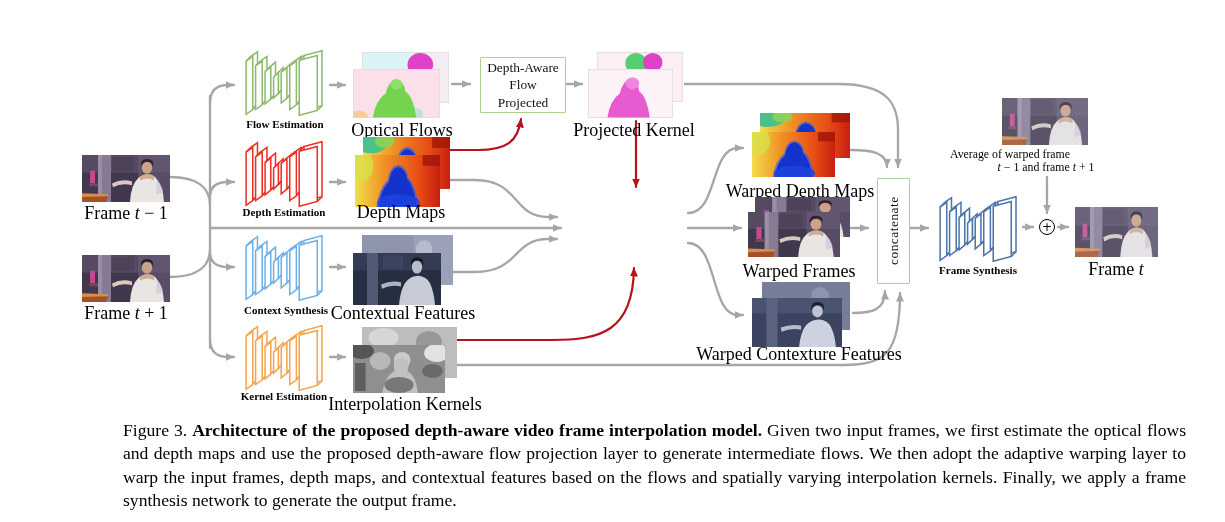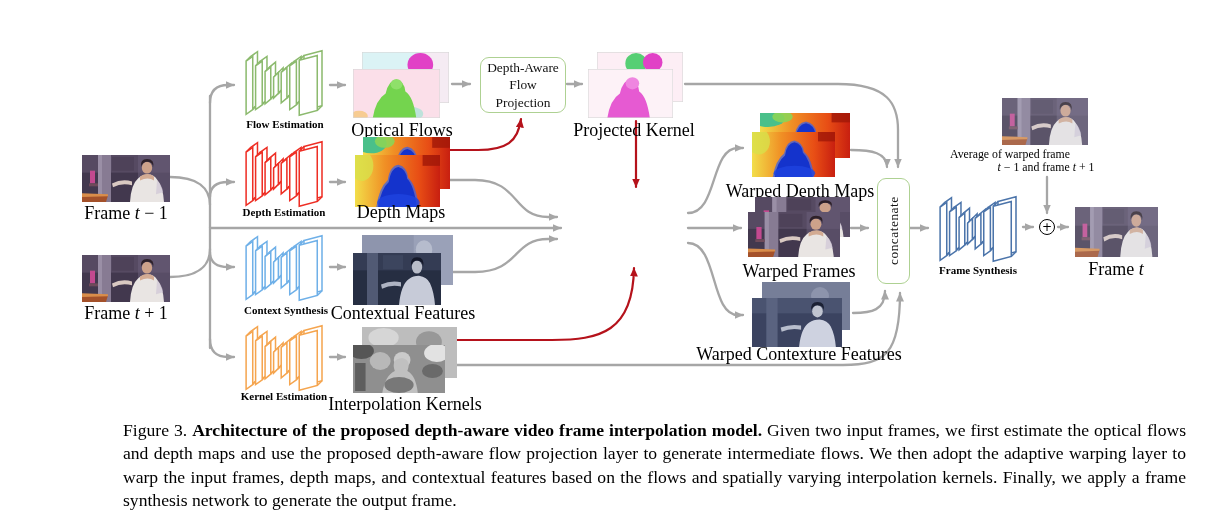--- a/index.html
+++ b/index.html
@@ -7,21 +7,21 @@
         font-family:"Liberation Serif",serif;}
   #fig{position:absolute;left:0;top:0;width:1225px;height:412px;}
   #connectors{position:absolute;left:0;top:0;width:1225px;height:412px;pointer-events:none;}
   .thumb{position:absolute;overflow:hidden;}
   .thumb svg{display:block;}
   .net{position:absolute;}
   .lbl{position:absolute;transform:translateX(-50%);font-size:18px;color:#000;
        white-space:nowrap;text-align:center;}
   .lbl.b{font-weight:bold;font-size:11px;}
   .lbl.sm{font-size:11.8px;}
-  .gbox{position:absolute;border:1.3px solid #aed192;border-radius:9px;background:#fff;
+  .gbox{position:absolute;border:1.3px solid #aed192;border-radius:1px;background:#fff;
         display:flex;flex-direction:column;align-items:center;justify-content:center;
         font-size:13.4px;color:#111;text-align:center;line-height:1.3;}
   .gbox span{display:block;}
   #concat-box{writing-mode:vertical-rl;transform:rotate(180deg);letter-spacing:.5px;}
   #plus-circle{position:absolute;left:1039px;top:219px;width:14px;height:14px;border:1.6px solid #000;
         border-radius:50%;background:#fff;display:flex;align-items:center;justify-content:center;
         font-size:12px;line-height:1;color:#000;font-family:"DejaVu Sans",sans-serif;}
   #caption{position:absolute;left:82px;top:419px;width:1063px;font-size:17.6px;line-height:23.4px;
         color:#000;text-align:justify;margin-left:41px;}
   #caption b{font-weight:bold;}
@@ -343,21 +343,21 @@
      <ellipse cx="47" cy="15" rx="8" ry="8" fill="#cacaca"></ellipse>
      <path d="M28 48 Q31 30 40 26 Q36 14 47 13 Q56 15 52 26 Q60 30 62 48 Z" fill="#c0c0c0"></path>
      <ellipse cx="44" cy="40" rx="14" ry="8" fill="#787878"></ellipse>
         </svg>
       </div>
     <span class="lbl" style="left:405px;top:394px">Interpolation Kernels</span>
 
     <div class="gbox" style="left:480px;top:57px;width:84px;height:54px">
       <span>Depth-Aware</span>
       <span>Flow</span>
-      <span>Projection</span>
+      <span>Projected</span>
     </div>
 
     <div class="thumb" style="left:597px;top:52px;width:86px;height:50px">
         <svg viewBox="0 0 88 48" preserveAspectRatio="none" width="100%" height="100%">
           <rect width="88" height="48" fill="#fdeef5"></rect>
           <ellipse cx="40" cy="11" rx="11" ry="10" fill="#56cf74"></ellipse>
      <ellipse cx="57" cy="10" rx="10" ry="9" fill="#e141c6"></ellipse>
           <rect x=".3" y=".3" width="87.4" height="47.4" fill="none" stroke="#d8d8d8" stroke-width=".6"></rect>
         </svg>
       </div>

